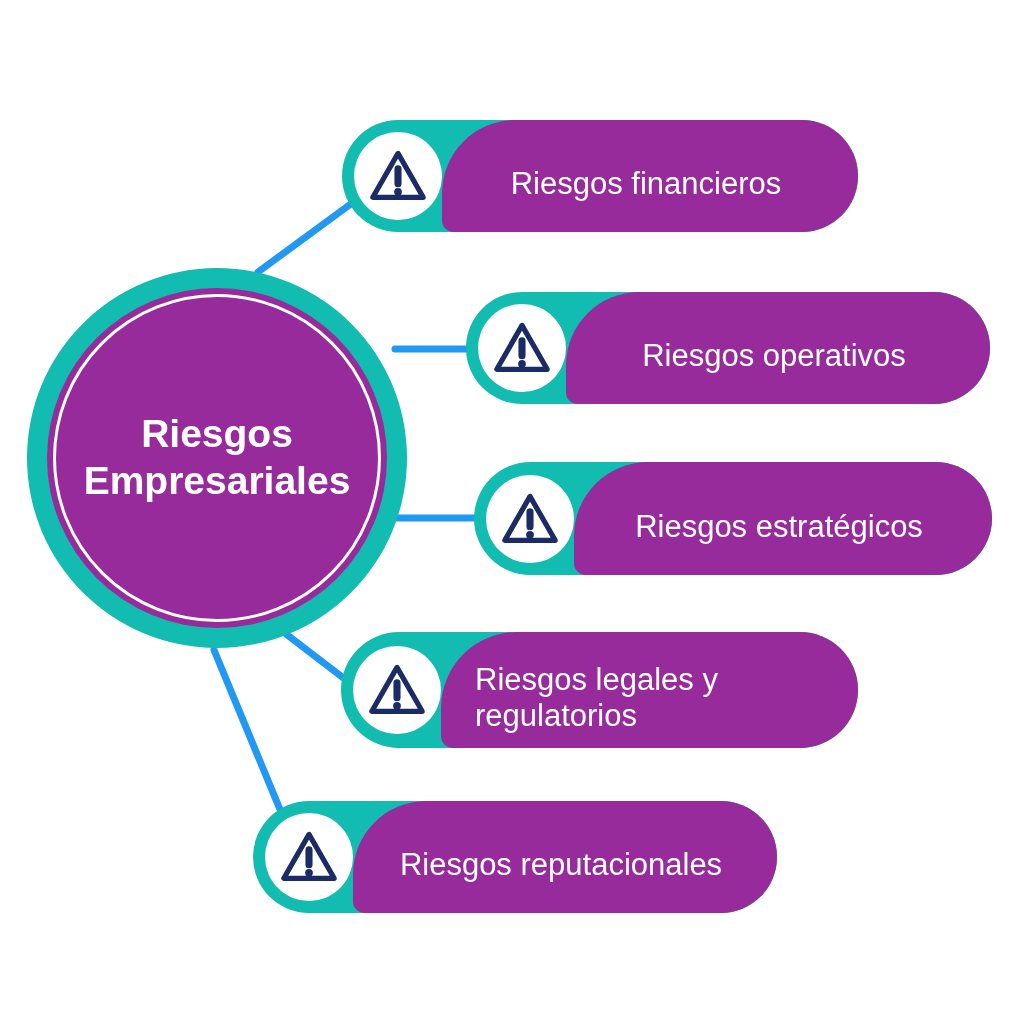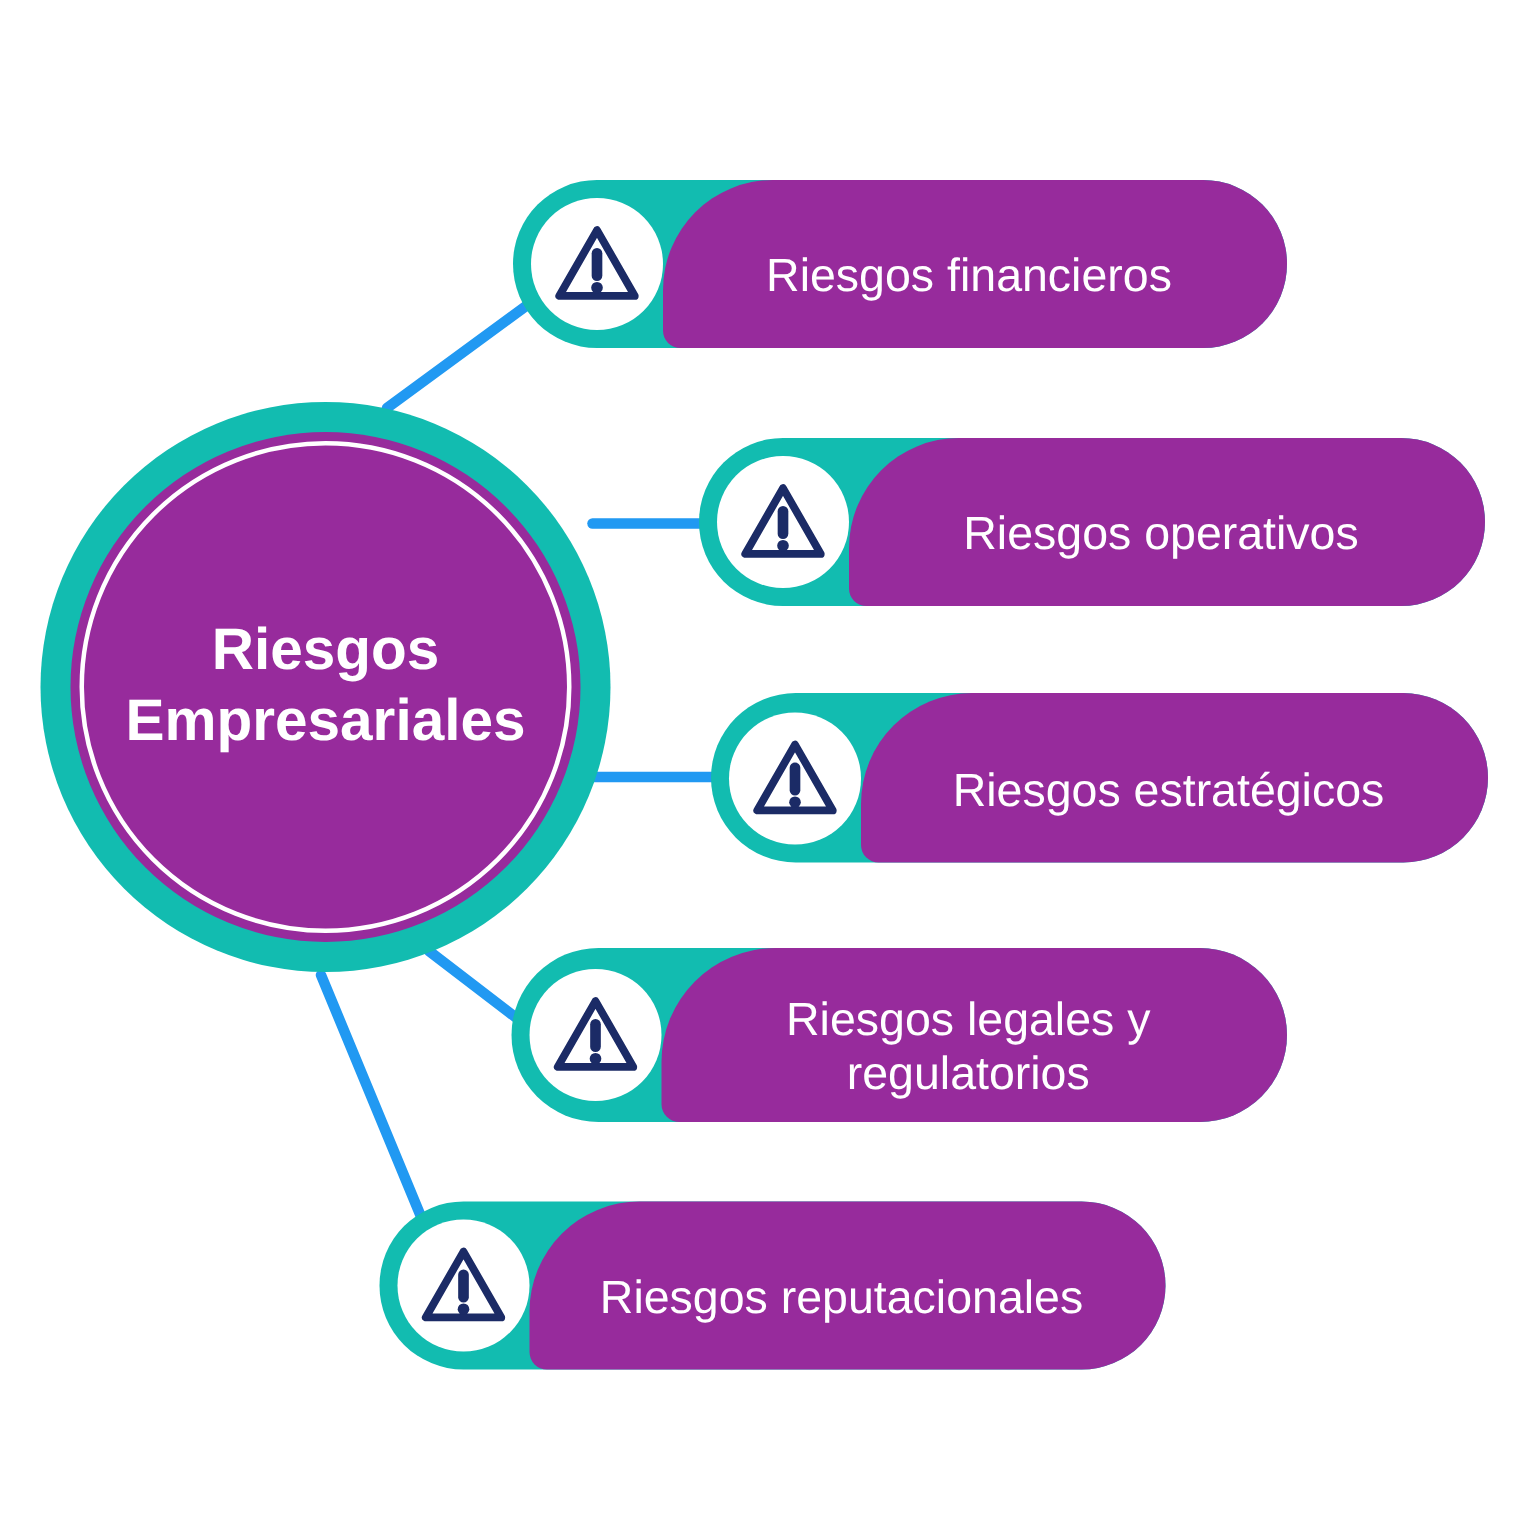--- a/index.html
+++ b/index.html
@@ -78,21 +78,20 @@
   .pill-purple {
     position: absolute;
     top: 0; bottom: 0; right: 0;
     left: 100px;
     background: var(--purple);
     border-radius: 76px 58px 58px 12px;
     display: flex;
     align-items: center;
     justify-content: center;
     padding: 16px 42px 0 34px;
-    text-align: center;
   }
   .pill-label {
     color: var(--label-text);
     font-size: 31px;
     font-weight: 400;
     line-height: 1.15;
   }
   .icon-circle {
     position: absolute;
     left: 12px;

